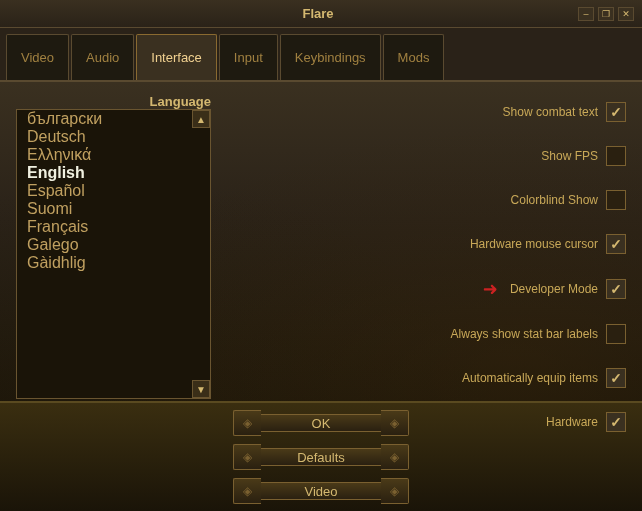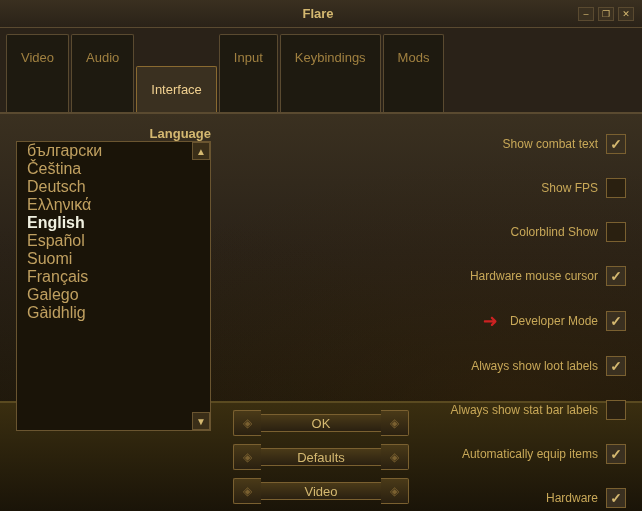--- a/index.html
+++ b/index.html
@@ -62,21 +62,20 @@
       cursor: pointer;
       background: #1e1a10;
       border: 1px solid #5a4a30;
       border-bottom: none;
       border-radius: 2px 2px 0 0;
     }
     .tab.active {
       background: #3a3020;
       color: #f0d090;
       border-color: #8a6a30;
-      margin-top: 32px;
     }
 
     
     .main-content {
       display: flex;
       padding: 12px 16px;
       gap: 20px;
       height: calc(511px - 28px - 40px - 100px);
       background: linear-gradient(to bottom, #3a3020 0%, #2a2218 40%, #1a1408 100%);
       position: relative;
@@ -280,21 +279,20 @@
   </div>
 
 <div class="main-content">
 
   <div class="left-panel">
     <div class="left-panel-title">Language</div>
     <div class="language-list-container">
       <div class="scroll-up">▲</div>
       <ul class="language-list">
       <li class="language-item">български</li>
-          <li class="language-item">Čeština</li>
           <li class="language-item">Deutsch</li>
           <li class="language-item">Ελληνικά</li>
           <li class="language-item selected">English</li>
           <li class="language-item">Español</li>
           <li class="language-item">Suomi</li>
           <li class="language-item">Français</li>
           <li class="language-item">Galego</li>
           <li class="language-item">Gàidhlig</li>
         </ul>
       <div class="scroll-down">▼</div>
@@ -317,24 +315,20 @@
       <div class="option-row">
         <span class="option-label">Hardware mouse cursor</span>
         <div class="checkbox checked"></div>
       </div>
       <div class="option-row">
         <span class="arrow-indicator">➜</span>
         <span class="option-label">Developer Mode</span>
         <div class="checkbox checked"></div>
       </div>
       <div class="option-row">
-        <span class="option-label">Always show loot labels</span>
-        <div class="checkbox checked"></div>
-      </div>
-      <div class="option-row">
         <span class="option-label">Always show stat bar labels</span>
         <div class="checkbox"></div>
       </div>
       <div class="option-row">
         <span class="option-label">Automatically equip items</span>
         <div class="checkbox checked"></div>
       </div>
       <div class="option-row">
         <span class="option-label">Hardware</span>
         <div class="checkbox checked"></div>

